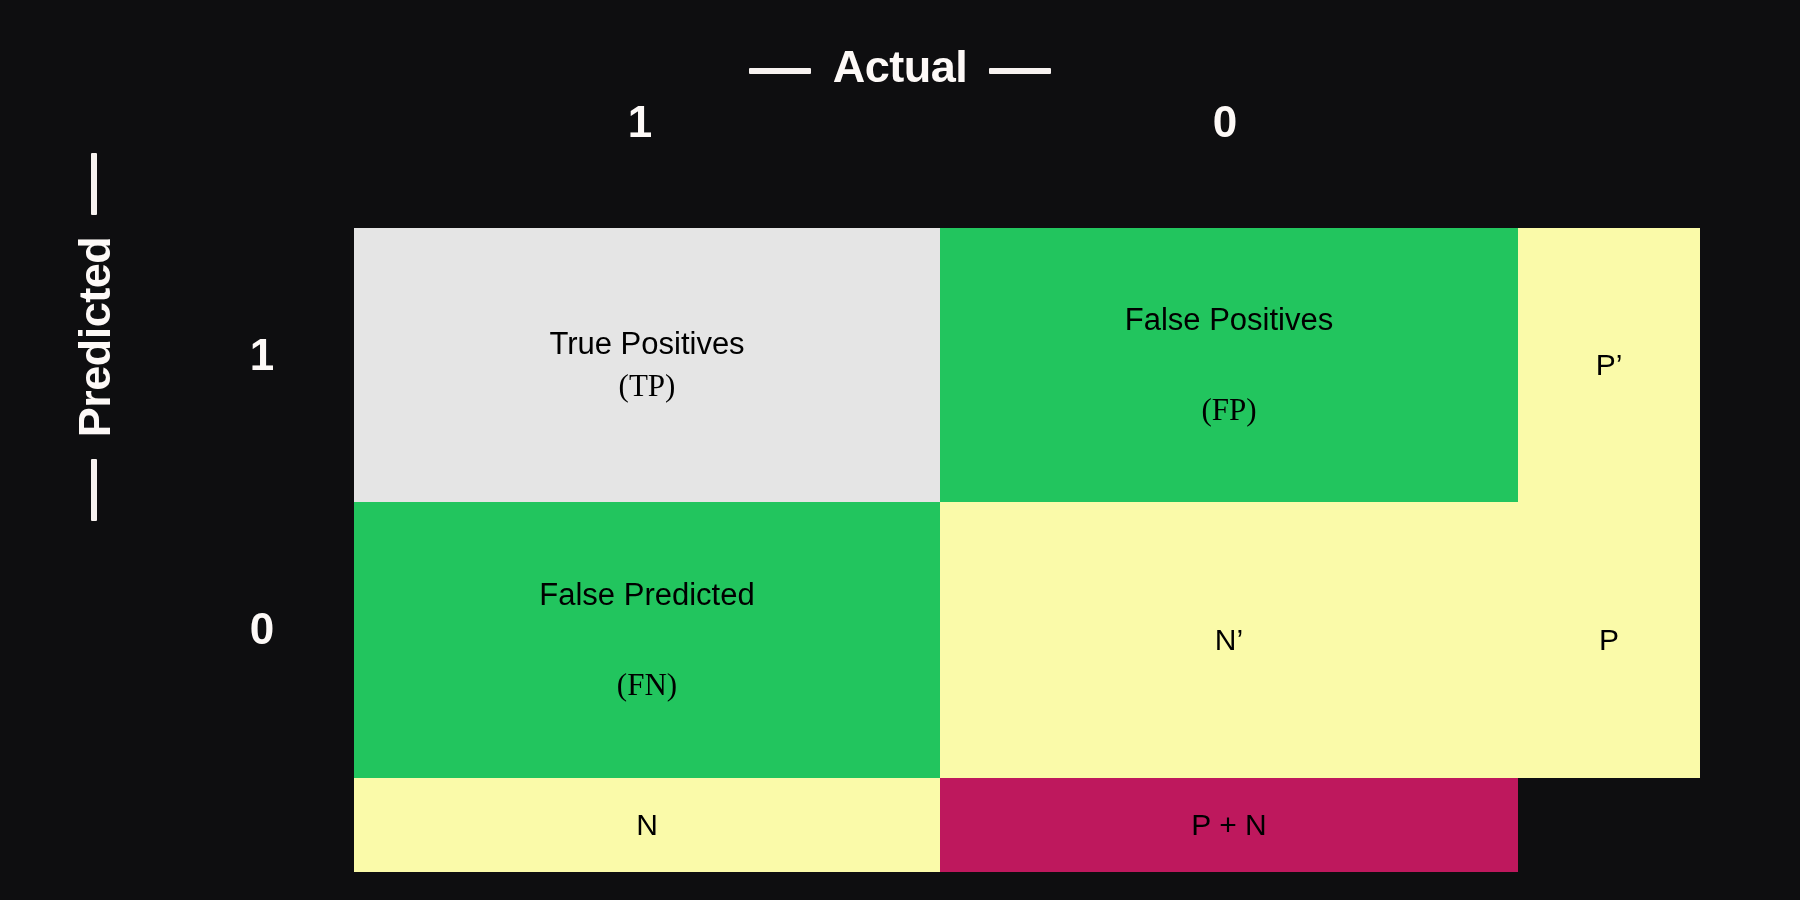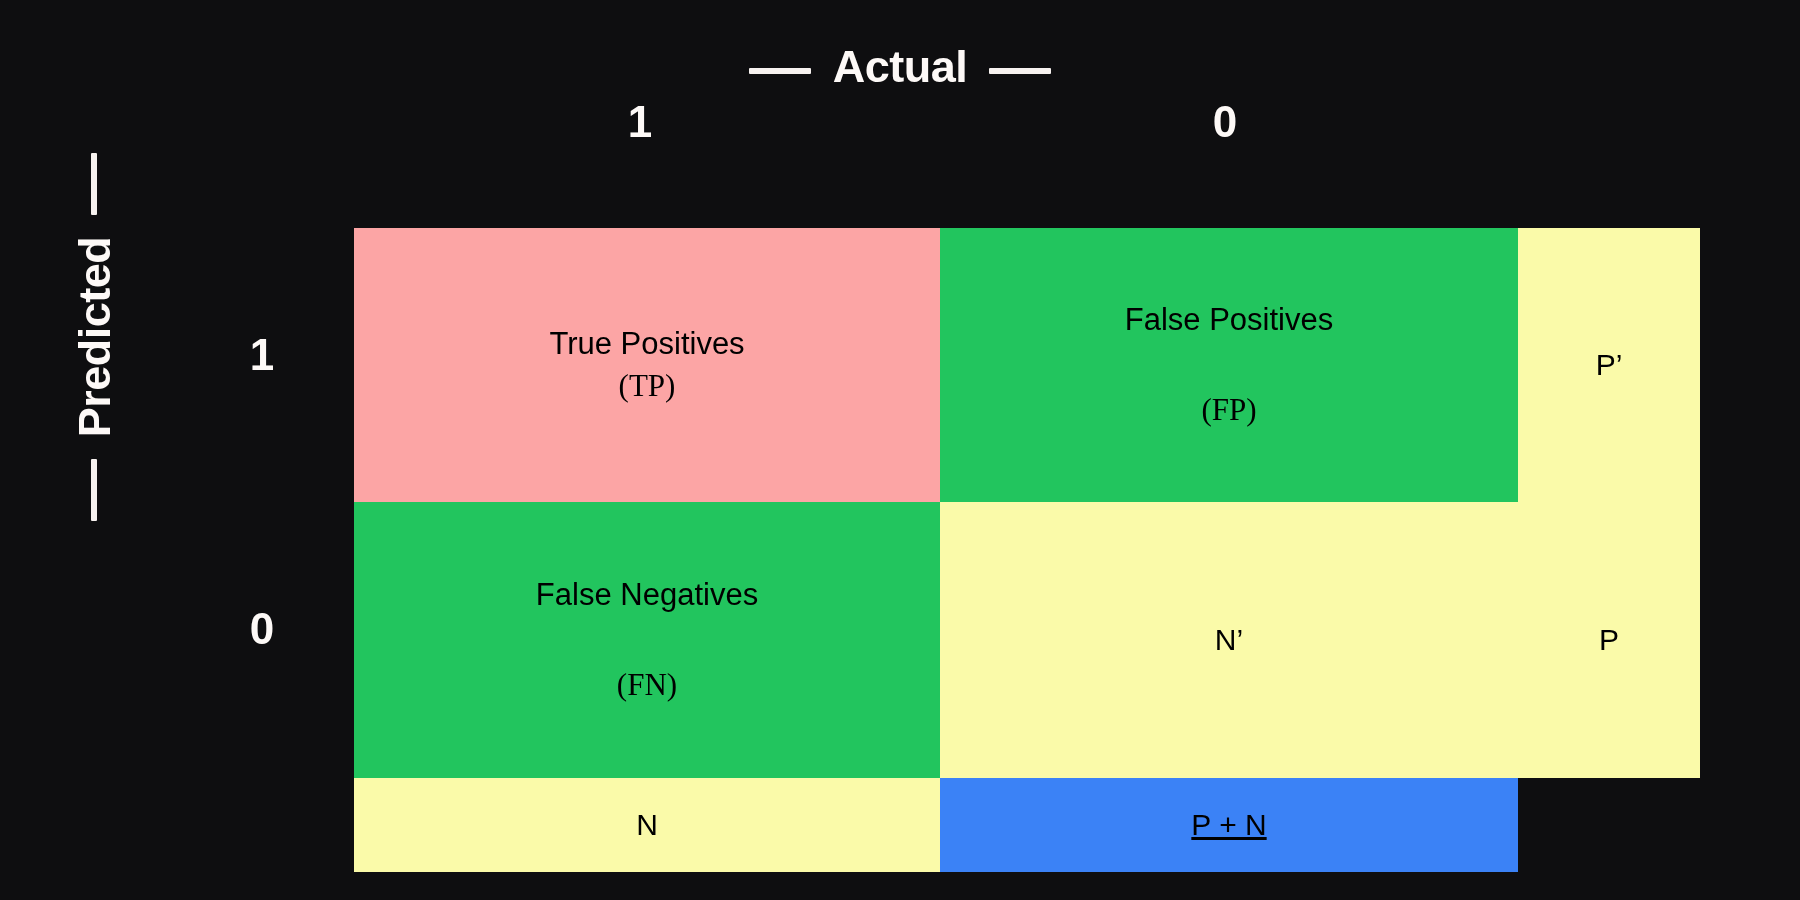--- a/index.html
+++ b/index.html
@@ -122,24 +122,24 @@
     align-items: center;
     justify-content: center;
     color: #000000;
     font-size: 31px;
     line-height: 1.35;
     text-align: center;
     box-sizing: border-box;
   }
   .cell .l2 { display: block; font-family: Liberation Serif, serif; }
 
-  .c-green  { background: #fca5a5; }
+  .c-green  { background: #e5e5e5; }
   .c-pink   { background: #22c55e; gap: 48px; }
   .c-yellow { background: #fafaa9; }
-  .c-cyan   { background: #3b82f6; text-decoration: underline; }
+  .c-cyan   { background: #be185d; }
 
   .cell-sum { font-size: 30px; }
 </style>
 </head>
 <body>
 
 <div id="stage">
 
   <div id="actual-title">
     <span class="rule"></span>
@@ -167,21 +167,21 @@
     </div>
 
     <div class="cell c-pink">
       <span>False Positives</span>
       <span class="l2">(FP)</span>
     </div>
 
     <div class="cell c-yellow cell-sum">P’</div>
 
     <div class="cell c-pink">
-      <span>False Negatives</span>
+      <span>False Predicted</span>
       <span class="l2">(FN)</span>
     </div>
 
 
     <div class="cell c-yellow cell-sum">N’</div>
 
     <div class="cell c-yellow cell-sum">P</div>
 
     <div class="cell c-yellow cell-sum">N</div>
 

